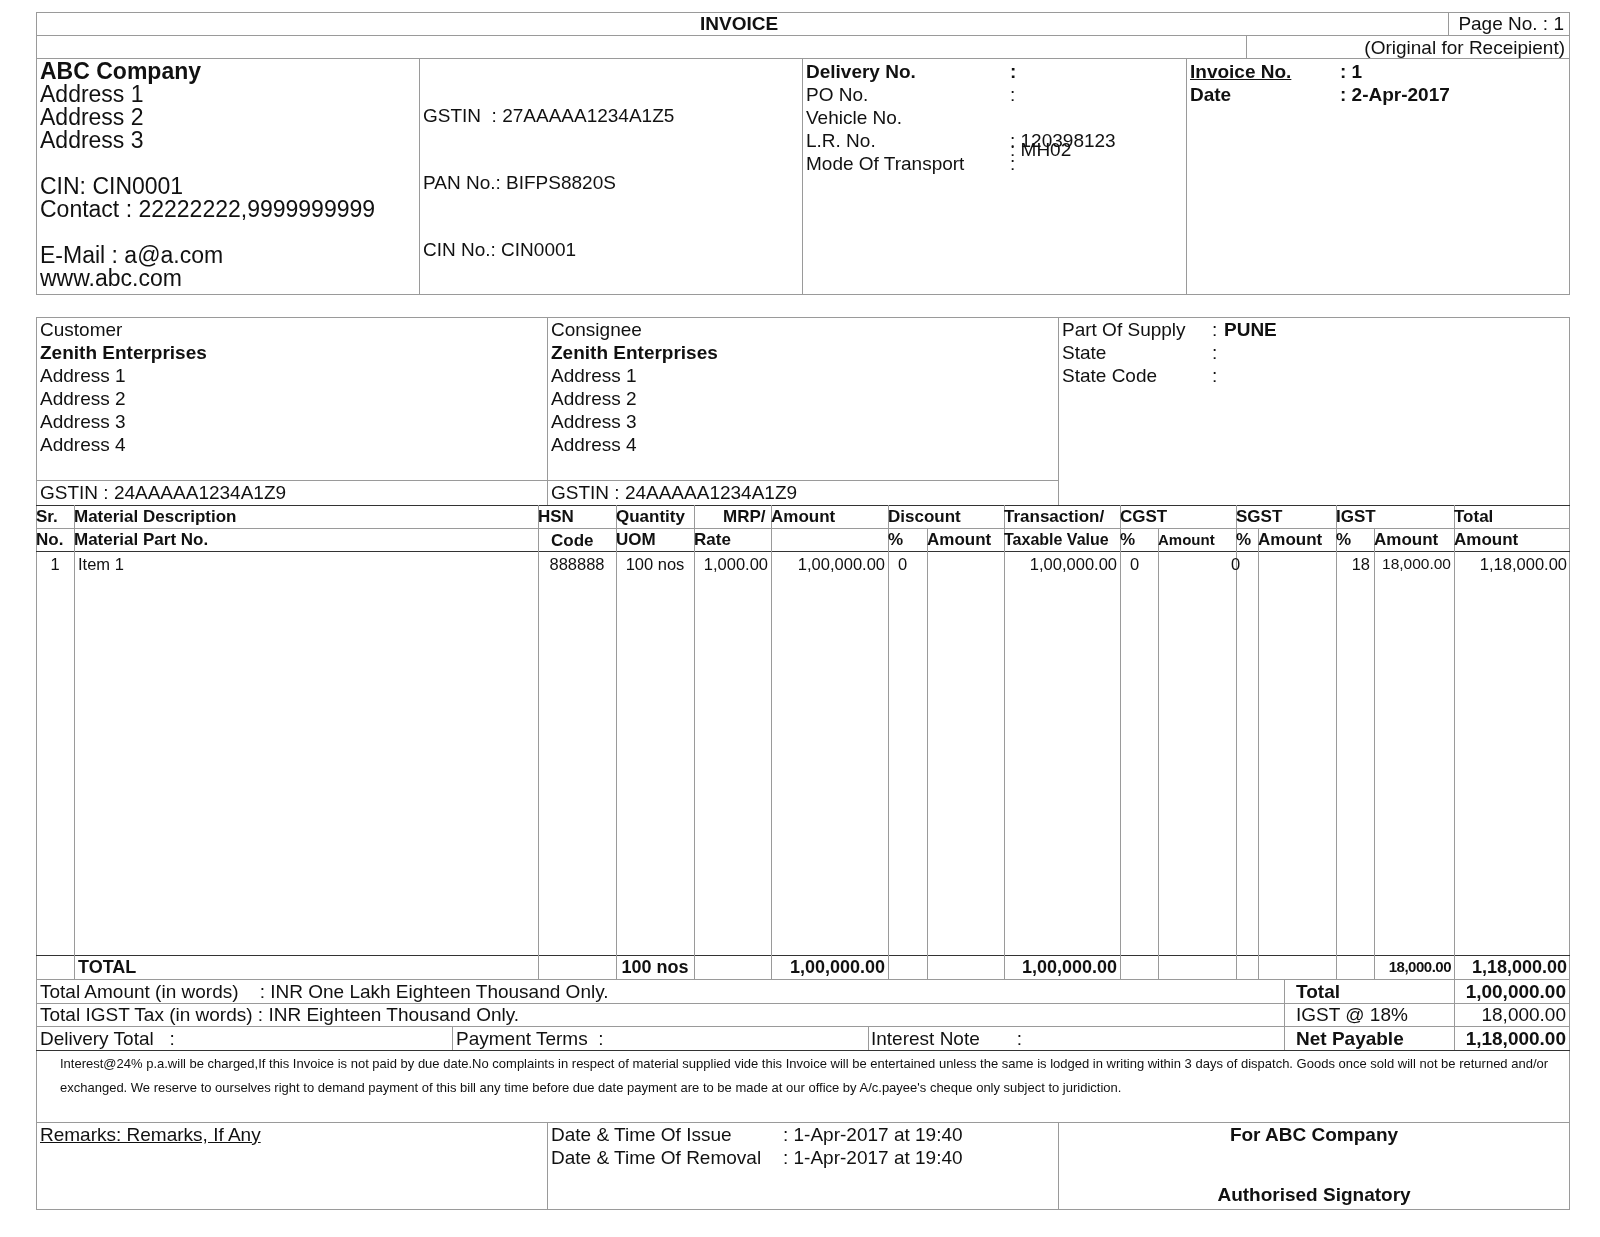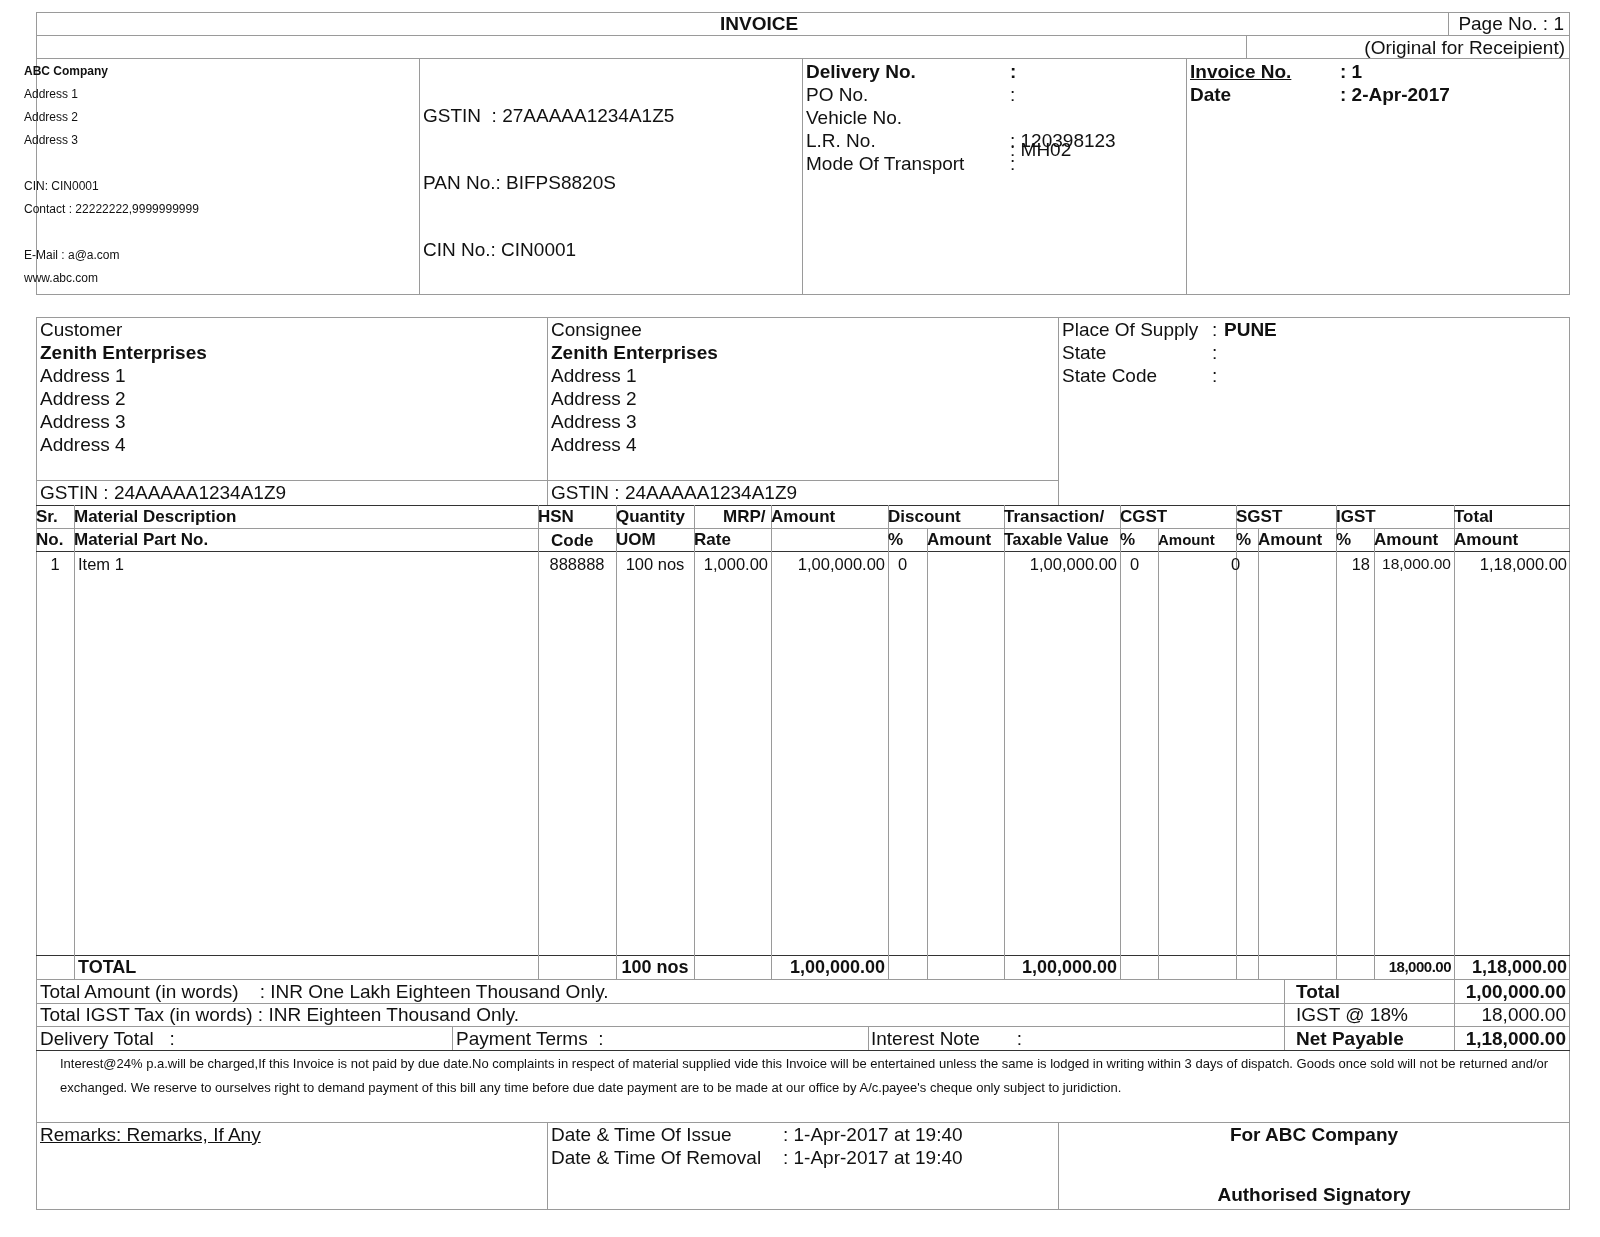--- a/index.html
+++ b/index.html
@@ -24,25 +24,25 @@
 
 <div class="box" style="left:36px;top:12px;width:1534px;height:283px;"></div>
 <div class="hl" style="left:36px;top:35px;width:1534px;"></div>
 <div class="hl" style="left:36px;top:58px;width:1534px;"></div>
 <div class="vl" style="left:1448px;top:12px;height:23px;"></div>
 <div class="vl" style="left:1246px;top:35px;height:23px;"></div>
 <div class="vl" style="left:419px;top:58px;height:237px;"></div>
 <div class="vl" style="left:802px;top:58px;height:237px;"></div>
 <div class="vl" style="left:1186px;top:58px;height:237px;"></div>
 
-<div class="t b" style="left:700px;top:12px;margin-left:20px;">INVOICE</div>
+<div class="t b" style="left:700px;top:12px;">INVOICE</div>
 <div class="t" style="right:36px;top:12px;">Page No. : 1</div>
 <div class="t" style="right:35px;top:36px;">(Original for Receipient)</div>
 
-<div class="abs lines" style="left:24px;top:60px;font-size:12px;white-space:nowrap;">
+<div class="abs lines" style="left:40px;top:60px;font-size:23px;white-space:nowrap;">
   <div class="b">ABC Company</div>
   <div>Address 1</div>
   <div>Address 2</div>
   <div>Address 3</div>
   <div></div>
   <div>CIN: CIN0001</div>
   <div>Contact : 22222222,9999999999</div>
   <div></div>
   <div>E-Mail : a@a.com</div>
   <div>www.abc.com</div>
@@ -100,21 +100,21 @@
 <div class="abs lines" style="left:551px;top:318px;font-size:19px;white-space:nowrap;">
   <div>Consignee</div>
   <div class="b">Zenith Enterprises</div>
   <div>Address 1</div>
   <div>Address 2</div>
   <div>Address 3</div>
   <div>Address 4</div>
 </div>
 <div class="t" style="left:551px;top:481px;">GSTIN : 24AAAAA1234A1Z9</div>
 
-<div class="t" style="left:1062px;top:318px;">Place Of Supply</div>
+<div class="t" style="left:1062px;top:318px;">Part Of Supply</div>
 <div class="t" style="left:1212px;top:318px;">:</div>
 <div class="t b" style="left:1224px;top:318px;">PUNE</div>
 <div class="t" style="left:1062px;top:341px;">State</div>
 <div class="t" style="left:1212px;top:341px;">:</div>
 <div class="t" style="left:1224px;top:341px;"></div>
 <div class="t" style="left:1062px;top:364px;">State Code</div>
 <div class="t" style="left:1212px;top:364px;">:</div>
 <div class="t" style="left:1224px;top:364px;"></div>
 
 <div class="hl dark" style="left:36px;top:505px;width:1534px;"></div>

